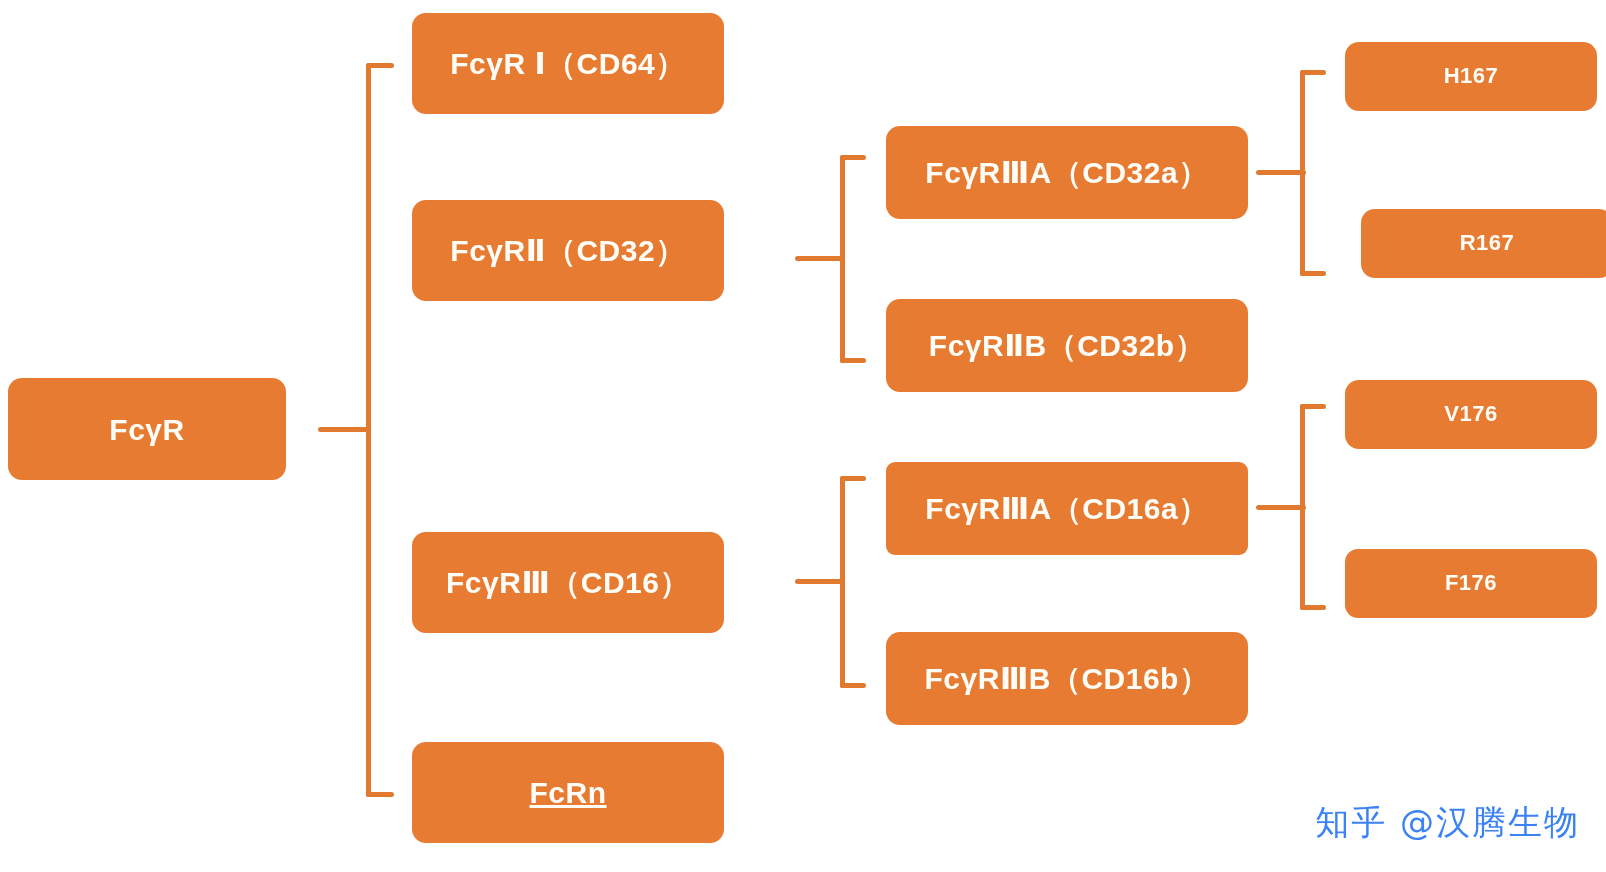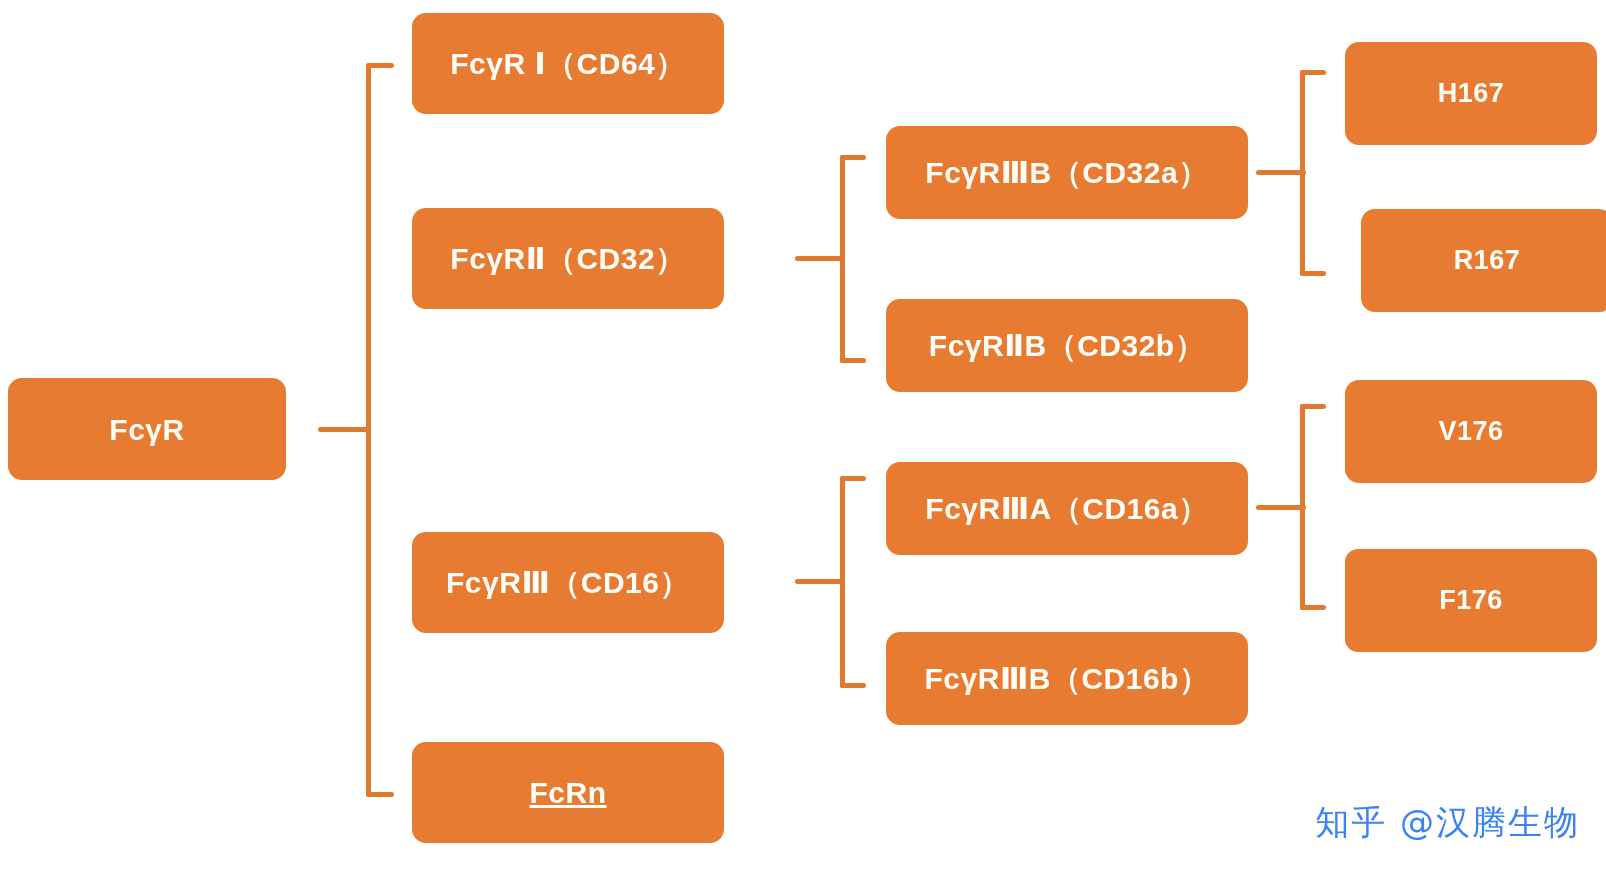--- a/index.html
+++ b/index.html
@@ -34,36 +34,36 @@
   .n-root {
     left: 8px;  top: 378px;  width: 278px; height: 102px;
     font-size: 30px;
   }
   
   .n-c2 {
     left: 412px; width: 312px; height: 101px;
     font-size: 30px;
   }
   .n-fcgr1  { top: 13px;  }
-  .n-fcgr2  { top: 208px; }
+  .n-fcgr2  { top: 200px; }
   .n-fcgr3  { top: 532px; }
   .n-fcrn   { top: 742px; text-decoration: underline; }
   
   .n-c3 {
     left: 886px; width: 362px; height: 93px;
     font-size: 30px;
   }
   .n-2a { top: 126px; }
   .n-2b { top: 299px; }
-  .n-3a { top: 462px; }
+  .n-3a { top: 462px; border-radius: 9px; }
   .n-3b { top: 632px; }
   
   .n-c4 {
-    left: 1345px; width: 252px; height: 103px;
-    font-size: 27px;
+    left: 1345px; width: 252px; height: 69px;
+    font-size: 22px;
   }
   .n-h167 { top: 42px;  }
   .n-r167 { top: 209px; margin-left: 16px; }
   .n-v176 { top: 380px; }
   .n-f176 { top: 549px; border-radius: 13px; }
 
   
   .vline {
     position: absolute;
     width: 5px;
@@ -149,21 +149,21 @@
   <div class="hline br5-b"></div>
   <div class="hline br5-s"></div>
 
   <div class="node n-root">FcγR</div>
 
   <div class="node n-c2 n-fcgr1">FcγR Ⅰ（CD64）</div>
   <div class="node n-c2 n-fcgr2">FcγRⅡ（CD32）</div>
   <div class="node n-c2 n-fcgr3">FcγRⅢ（CD16）</div>
   <div class="node n-c2 n-fcrn">FcRn</div>
 
-  <div class="node n-c3 n-2a">FcγRⅢB（CD32a）</div>
+  <div class="node n-c3 n-2a">FcγRⅢA（CD32a）</div>
   <div class="node n-c3 n-2b">FcγRⅡB（CD32b）</div>
   <div class="node n-c3 n-3a">FcγRⅢA（CD16a）</div>
   <div class="node n-c3 n-3b">FcγRⅢB（CD16b）</div>
 
   <div class="node n-c4 n-h167">H167</div>
   <div class="node n-c4 n-r167">R167</div>
   <div class="node n-c4 n-v176">V176</div>
   <div class="node n-c4 n-f176">F176</div>
 
   <div id="watermark">知乎 @汉腾生物</div>

